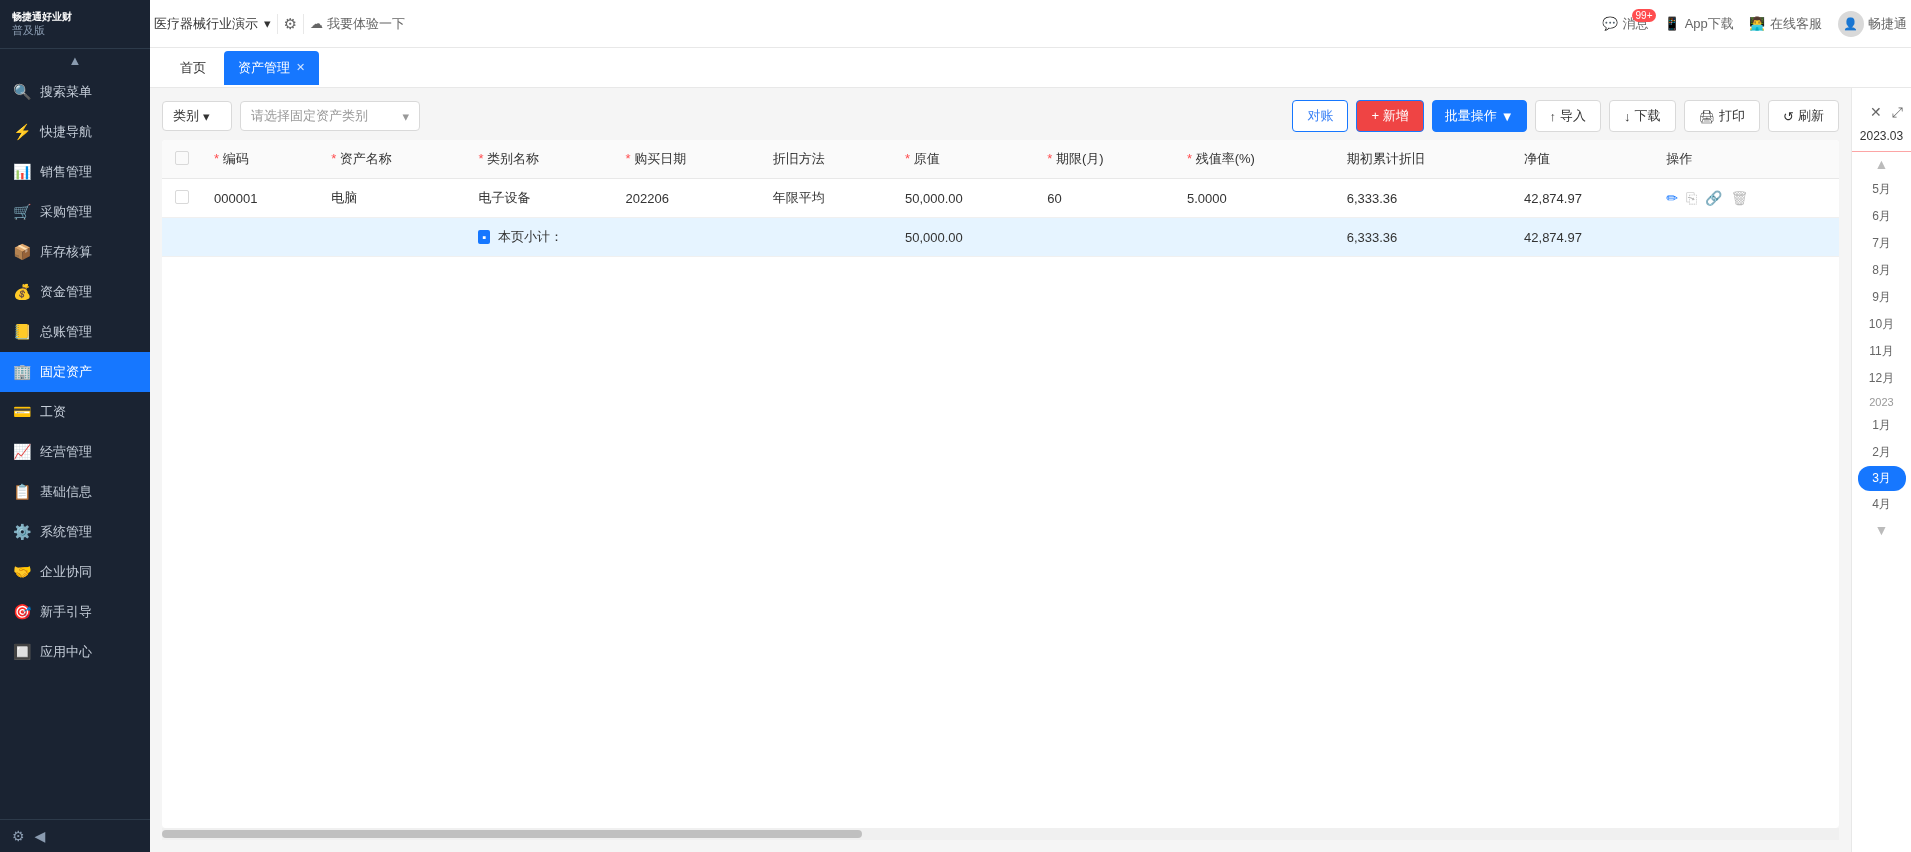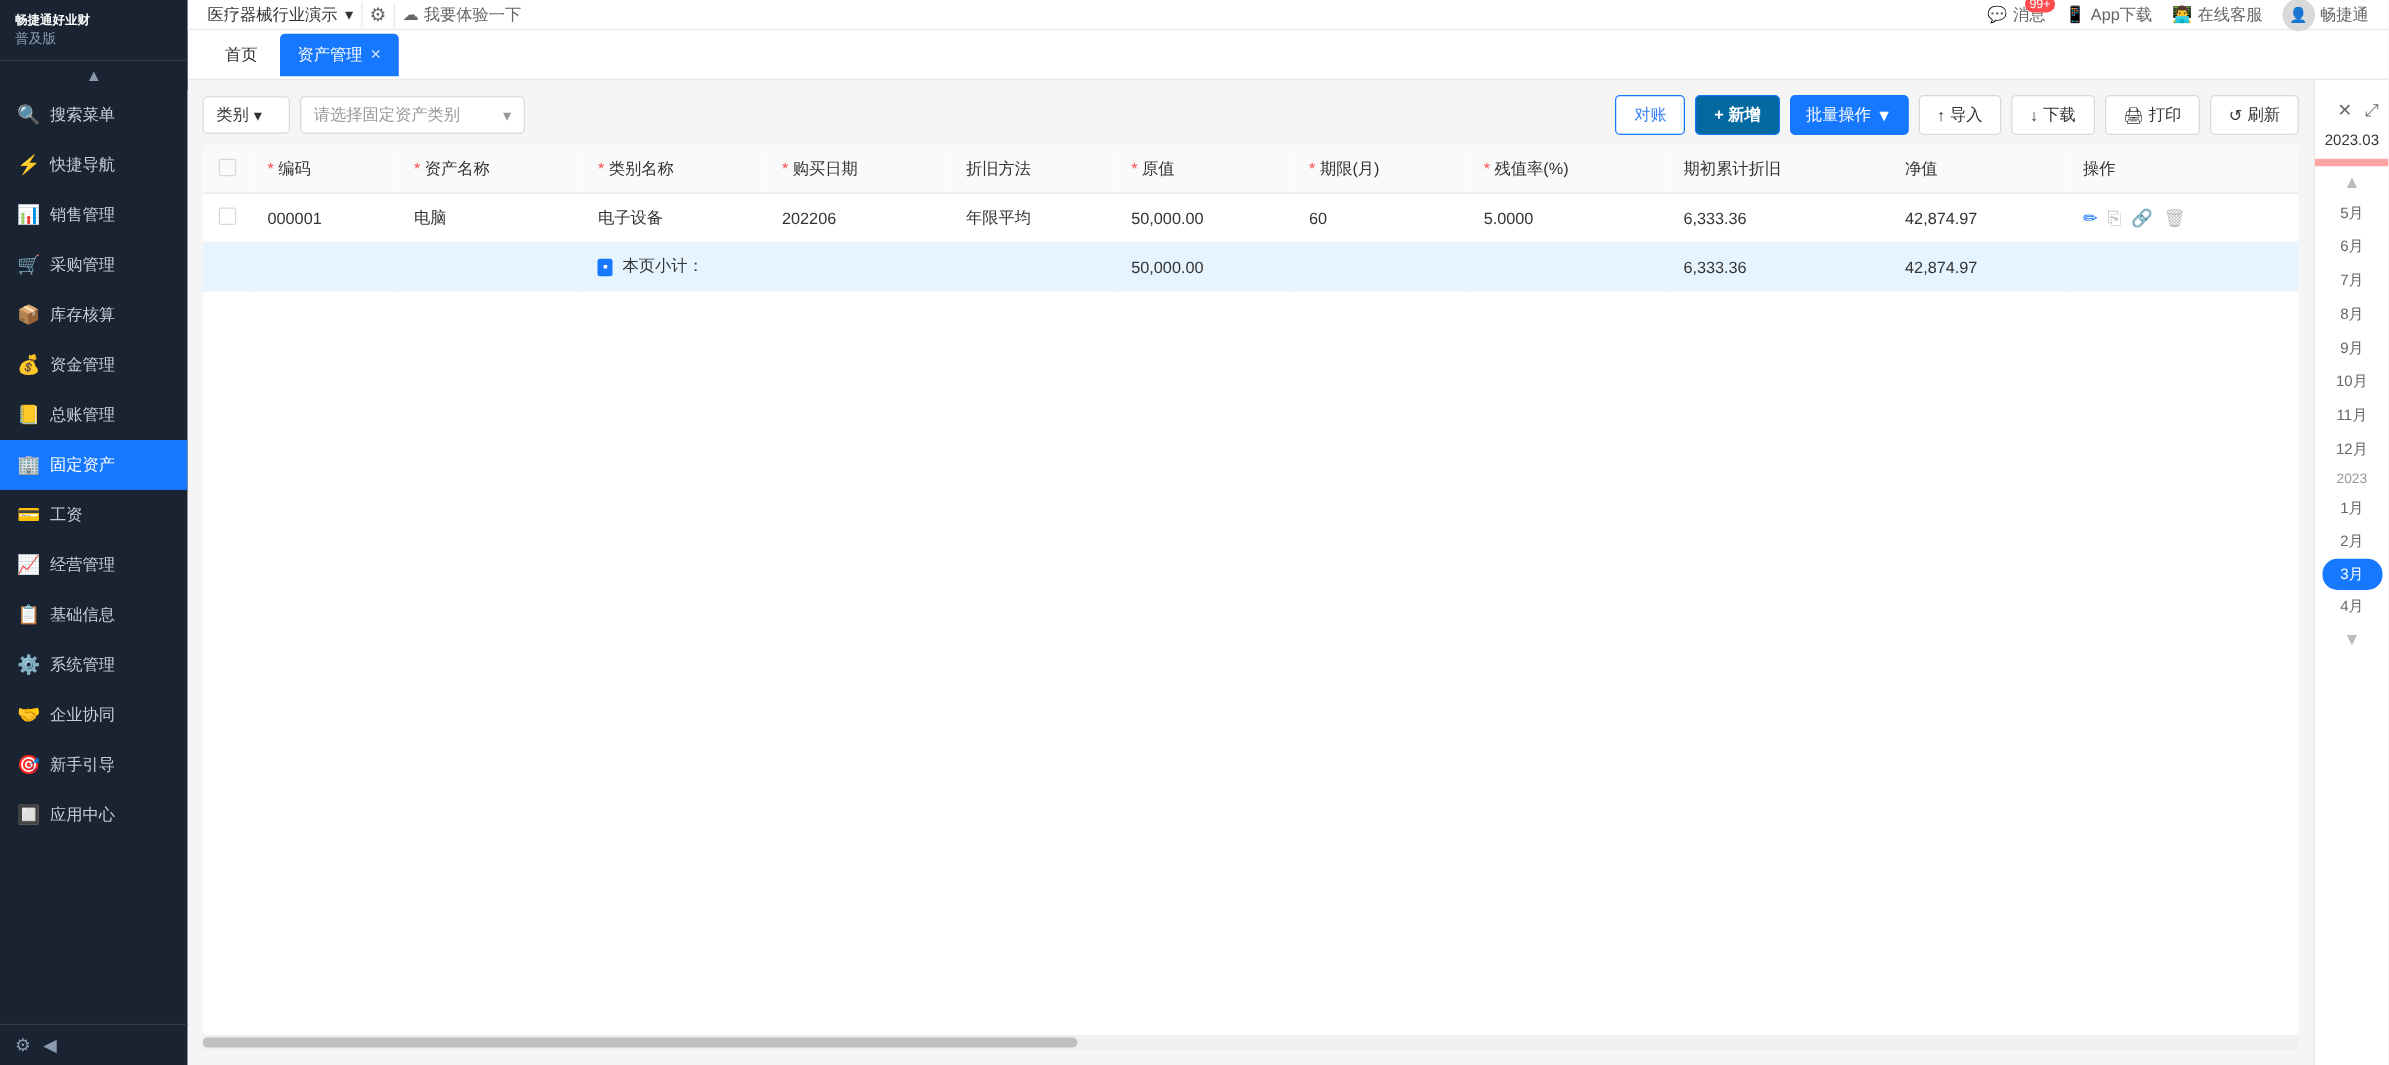--- a/index.html
+++ b/index.html
@@ -79,26 +79,26 @@
     .main-area {
       flex: 1;
       display: flex;
       flex-direction: column;
       height: 100%;
       overflow: hidden;
     }
 
     
     .topbar {
-      height: 24px;
+      height: 48px;
       background: #fff;
       border-bottom: 1px solid #e8e8e8;
       display: flex;
       align-items: center;
-      padding: 0 16px;
+      padding: 0 4px;
       flex-shrink: 0;
     }
     .topbar-company {
       display: flex;
       align-items: center;
       gap: 6px;
       font-size: 13px;
       color: #333;
       cursor: pointer;
     }
@@ -253,24 +253,23 @@
       border-radius: 4px;
       cursor: pointer;
       font-size: 13px;
       background: #fff;
       color: #333;
       display: flex;
       align-items: center;
       gap: 4px;
     }
     .btn-primary {
-      background: #0369a1;
+      background: #ef4444;
       color: #fff;
       border-color: #1677ff;
-      font-weight: bold;
     }
     .btn-primary-outline {
       background: #fff;
       color: #3b82f6;
       border-color: #1677ff;
     }
     .btn-batch {
       background: #1677ff;
       color: #fff;
       border-color: #1677ff;
@@ -403,21 +402,21 @@
       display: flex;
       flex-direction: column;
       align-items: center;
       padding: 8px 0;
       flex-shrink: 0;
     }
     .right-panel-header {
       font-size: 12px;
       color: #333;
       padding: 4px 0 8px;
-      border-bottom: 6px solid #fca5a5;
+      border-bottom: 1px solid #fca5a5;
       width: 100%;
       text-align: center;
     }
     .right-panel-nav {
       display: flex;
       flex-direction: column;
       align-items: center;
       width: 100%;
     }
     .right-panel-arrow {

